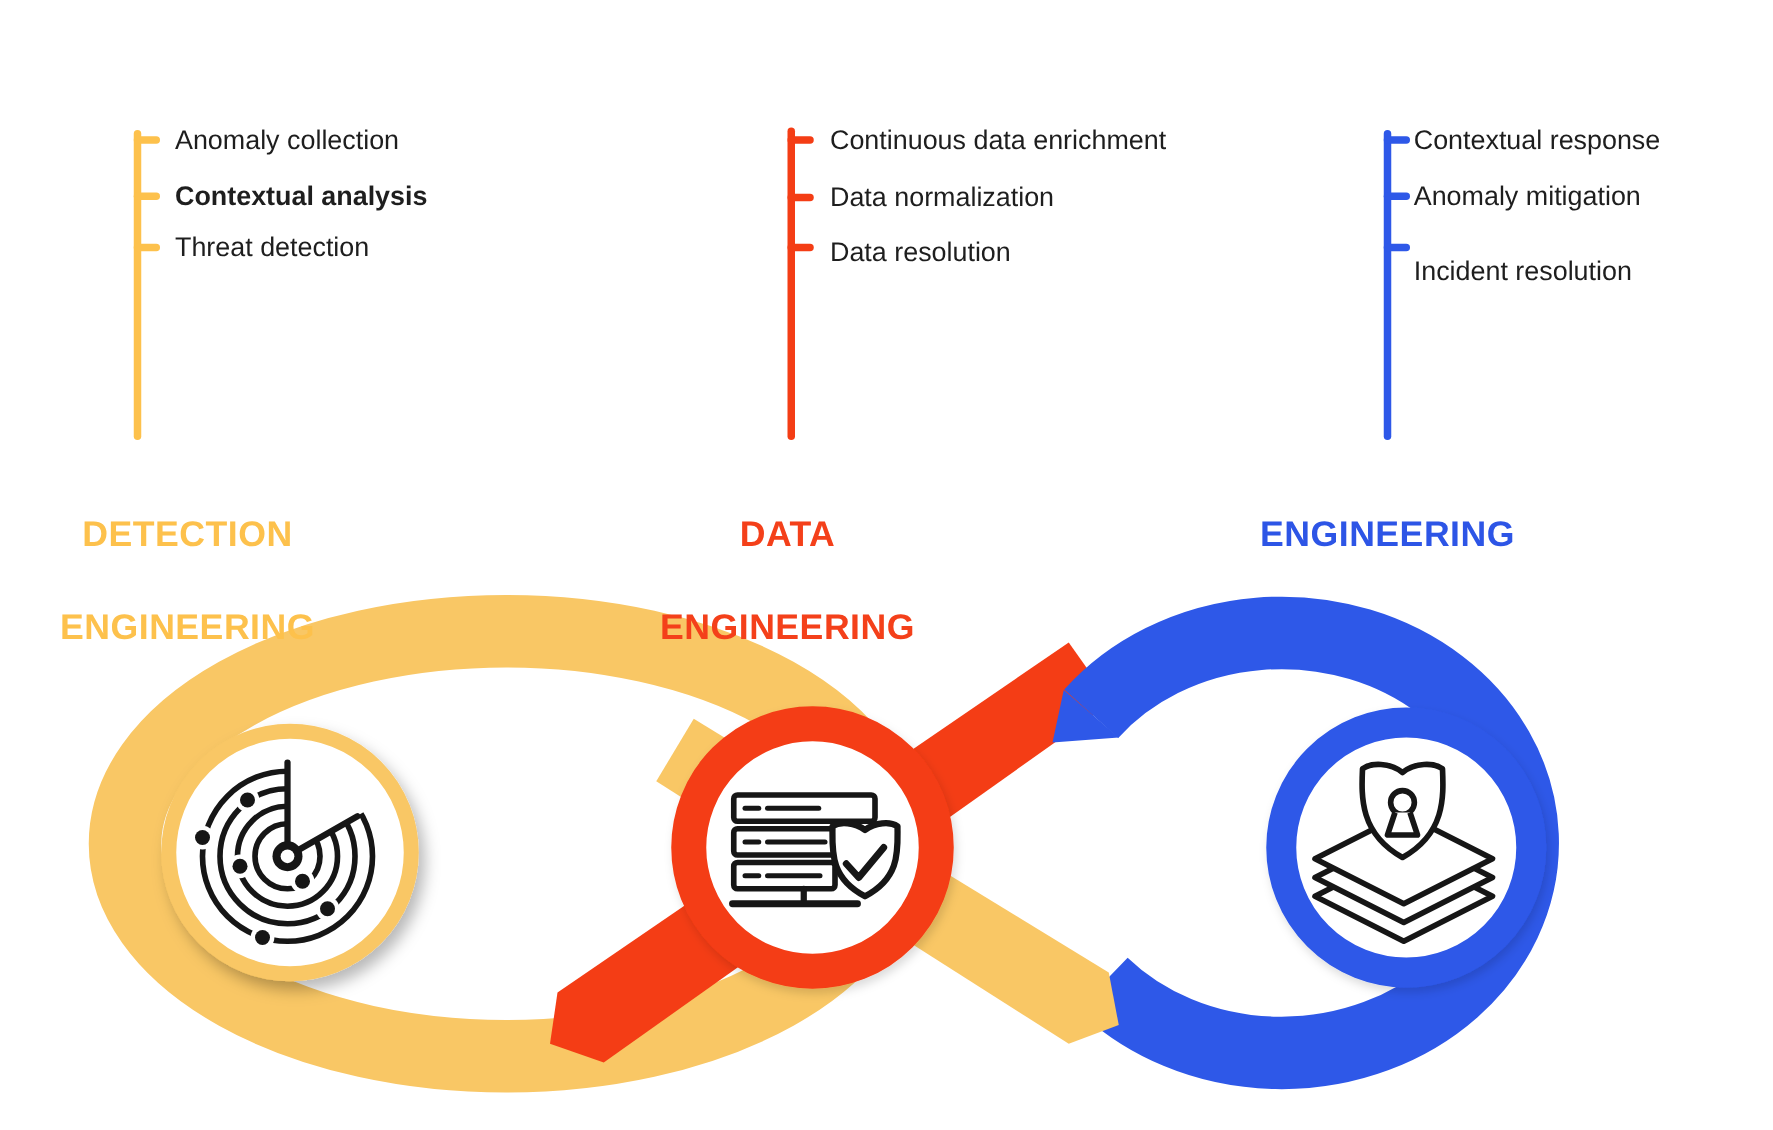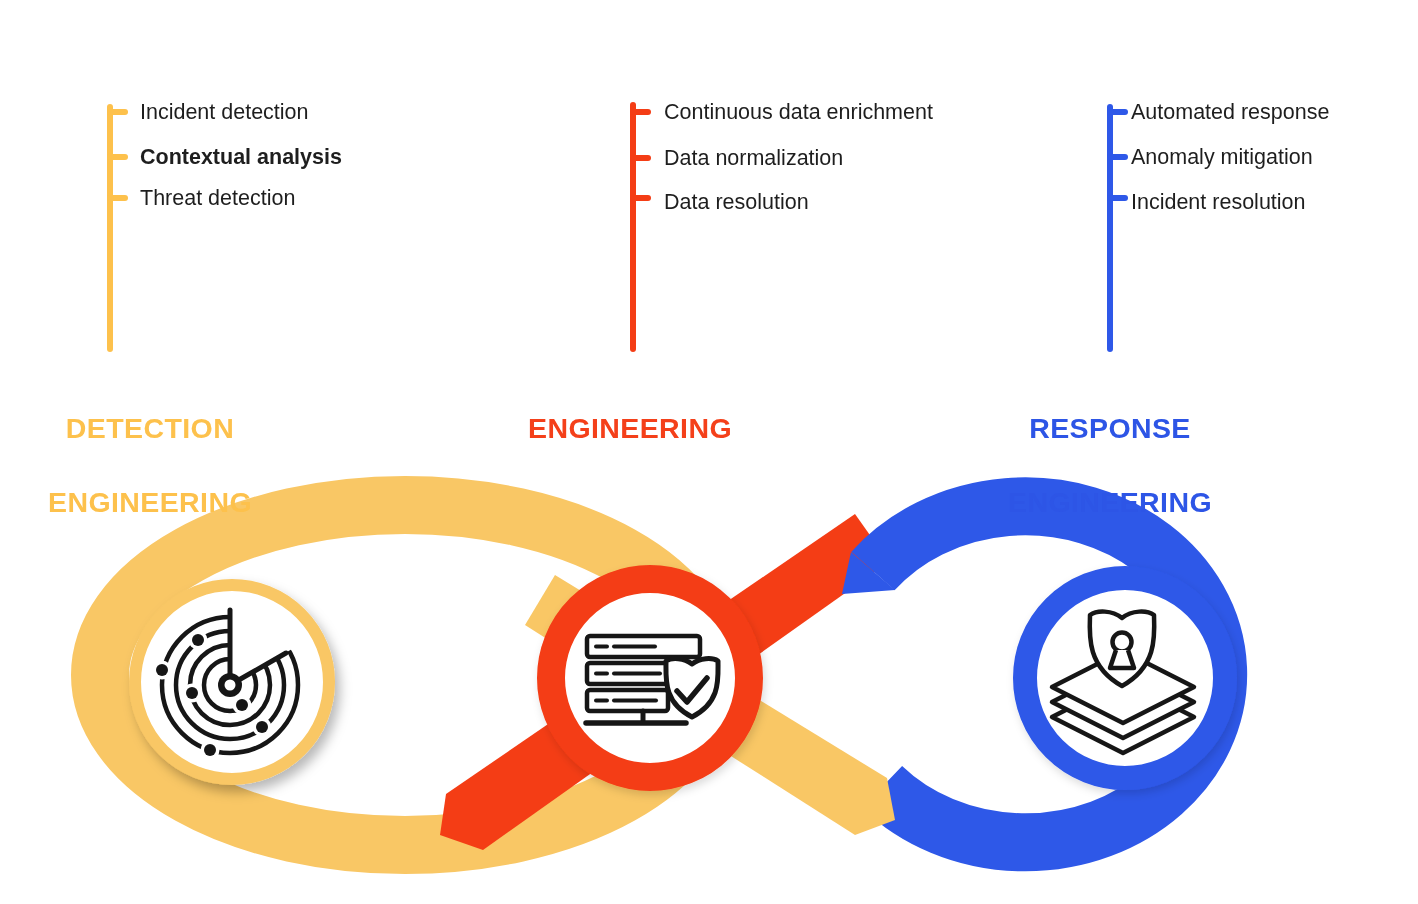--- a/index.html
+++ b/index.html
@@ -94,54 +94,54 @@
       <path d="M1116,650 L1110,668 L1134,668 L1128,650" fill="#fff"></path>
     </g>
   </svg>
 
   <div>
     <div class="bracket-line" style="left: 107px; top: 104px; height: 248px; background: rgb(253, 193, 76);"></div>
     <div class="bracket-tick" style="left: 107px; top: 109px; background: rgb(253, 193, 76);"></div>
     <div class="bracket-tick" style="left: 107px; top: 154px; background: rgb(253, 193, 76);"></div>
     <div class="bracket-tick" style="left: 107px; top: 195px; background: rgb(253, 193, 76);"></div>
 
-    <div class="list-item" style="left:140px;top:99px;">Incident detection</div>
+    <div class="list-item" style="left:140px;top:99px;">Anomaly collection</div>
     <div class="list-item" style="left:140px;top:144px;font-weight:bold;">Contextual analysis</div>
     <div class="list-item" style="left:140px;top:185px;">Threat detection</div>
 
     <div class="col-title" style="left: -10px; top: 373px; color: rgb(253, 193, 76);">
       <div>DETECTION</div>
       <div>ENGINEERING</div>
     </div>
   </div>
 
   <div>
     <div class="bracket-line" style="left: 630px; top: 102px; height: 250px; background: rgb(244, 61, 21);"></div>
     <div class="bracket-tick" style="left: 630px; top: 109px; background: rgb(244, 61, 21);"></div>
     <div class="bracket-tick" style="left: 630px; top: 155px; background: rgb(244, 61, 21);"></div>
     <div class="bracket-tick" style="left: 630px; top: 195px; background: rgb(244, 61, 21);"></div>
 
     <div class="list-item" style="left:664px;top:99px;">Continuous data enrichment</div>
     <div class="list-item" style="left:664px;top:145px;text-align:right;">Data normalization</div>
     <div class="list-item" style="left:664px;top:189px;">Data resolution</div>
 
     <div class="col-title" style="left: 470px; top: 373px; color: rgb(244, 64, 26);">
+      <div>DATA</div>
       <div>ENGINEERING</div>
     </div>
   </div>
 
   <div>
     <div class="bracket-line" style="left: 1107px; top: 104px; height: 248px; background: rgb(46, 88, 232);"></div>
     <div class="bracket-tick" style="left: 1107px; top: 109px; background: rgb(46, 88, 232);"></div>
     <div class="bracket-tick" style="left: 1107px; top: 154px; background: rgb(46, 88, 232);"></div>
     <div class="bracket-tick" style="left: 1107px; top: 195px; background: rgb(46, 88, 232);"></div>
 
-    <div class="list-item" style="left:1131px;top:99px;">Automated response</div>
+    <div class="list-item" style="left:1131px;top:99px;">Contextual response</div>
     <div class="list-item" style="left:1131px;top:144px;">Anomaly mitigation</div>
-    <div class="list-item" style="left:1131px;top:189px;text-align:center;">Incident resolution</div>
+    <div class="list-item" style="left:1131px;top:204px;text-align:center;">Incident resolution</div>
 
     <div class="col-title" style="left: 950px; top: 373px; color: rgb(45, 85, 230);">
-      <div>RESPONSE</div>
       <div>ENGINEERING</div>
     </div>
   </div>
 
 </div>
 
 </body></html>

